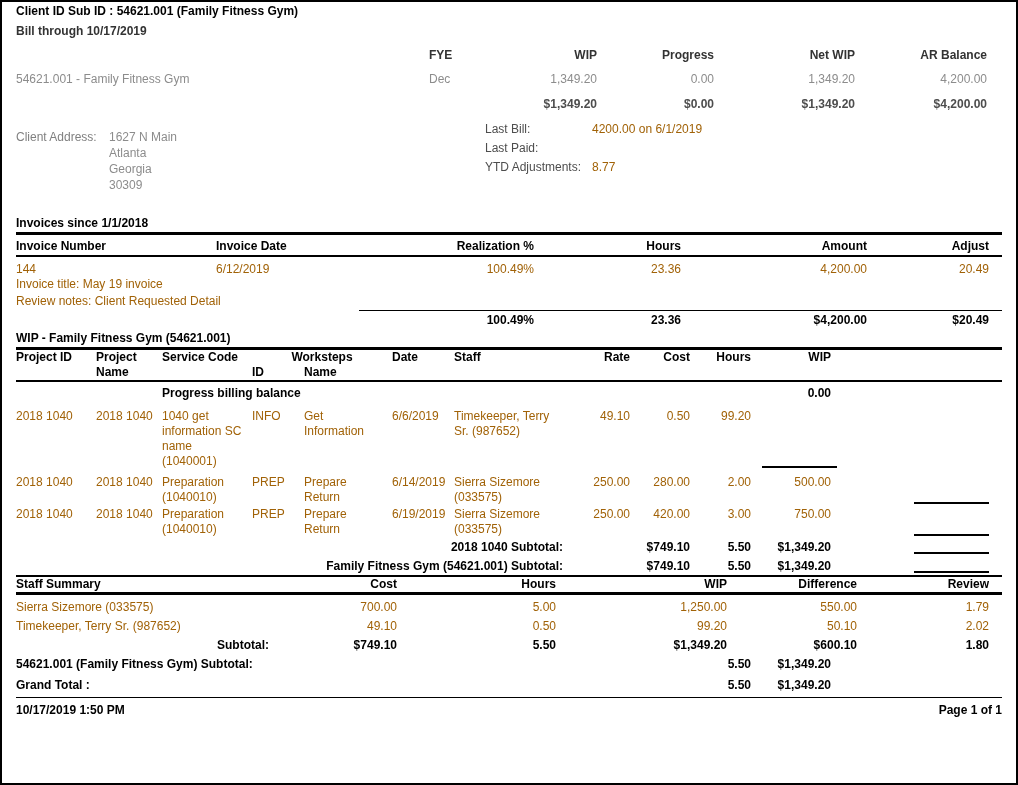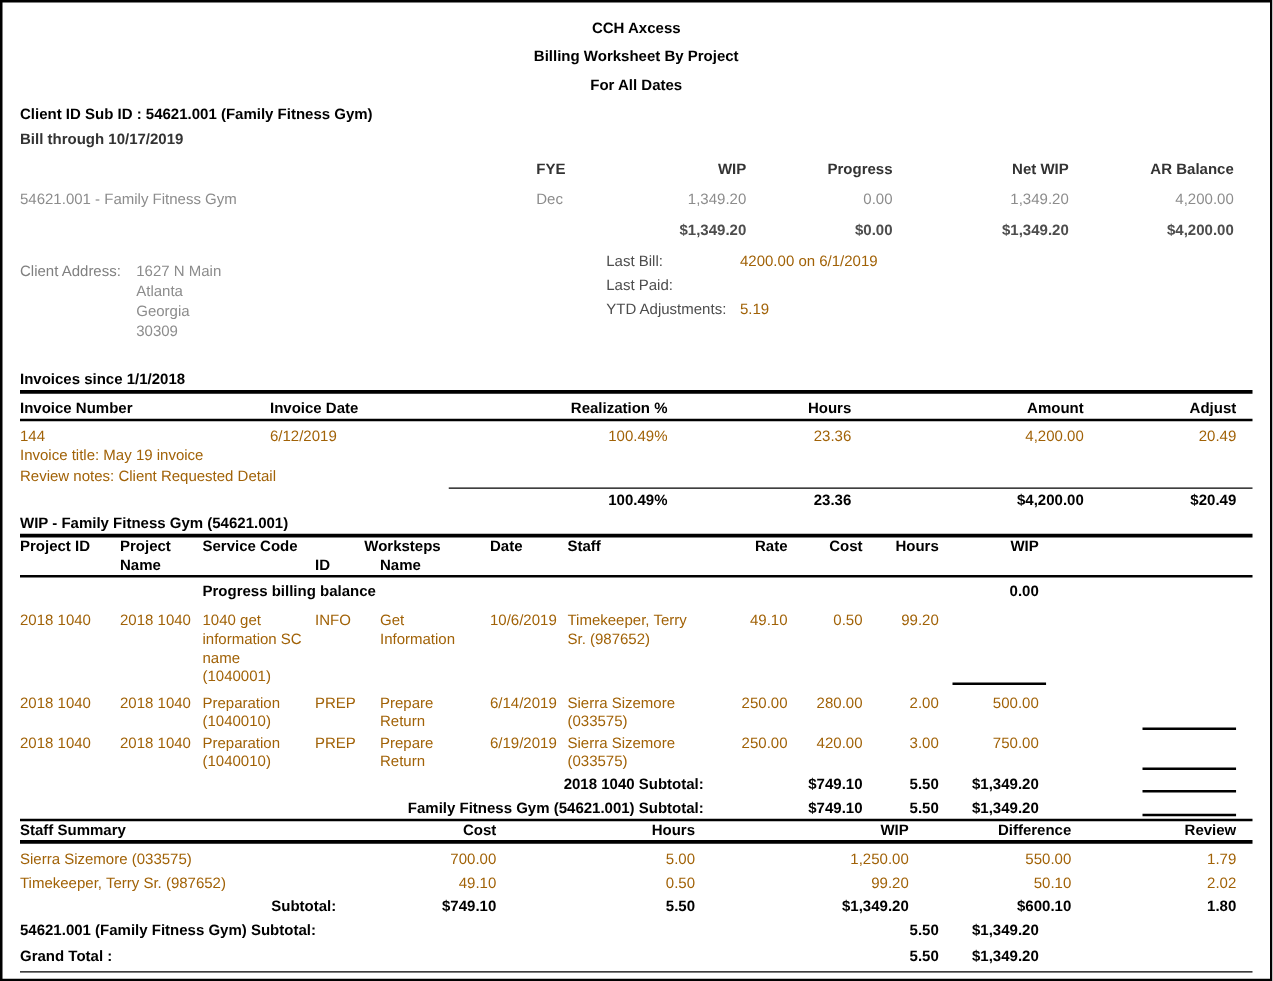--- a/index.html
+++ b/index.html
@@ -64,25 +64,20 @@
   .mt1{margin-top:1px;} .mt2{margin-top:2px;} .mt3{margin-top:3px;} .mt4{margin-top:4px;}
   .mt5{margin-top:5px;} .mt6{margin-top:6px;} .mt8{margin-top:8px;} .mt9{margin-top:9px;}
   .mt10{margin-top:10px;} .mt22{margin-top:22px;}
 </style>
 </head>
 <body>
 
 <div class="page">
   <div class="content">
 
-    <div class="report-header">
-      <div>CCH Axcess</div>
-      <div>Billing Worksheet By Project</div>
-      <div>For All Dates</div>
-    </div>
 
     <div class="client-id-line">Client ID Sub ID : 54621.001 (Family Fitness Gym)</div>
     <div class="bill-through h2">Bill through 10/17/2019</div>
 
     <div class="grid-sum mt9">
       <div></div>
       <div class="h2 pad-fye">FYE</div>
       <div class="h2 r">WIP</div>
       <div class="h2 r">Progress</div>
       <div class="h2 r">Net WIP</div>
@@ -119,21 +114,21 @@
         <div class="lb-row">
           <div class="lb-label">Last Bill:</div>
           <div class="lb-value">4200.00 on 6/1/2019</div>
         </div>
         <div class="lb-row">
           <div class="lb-label">Last Paid:</div>
           <div class="lb-value"></div>
         </div>
         <div class="lb-row">
           <div class="lb-label">YTD Adjustments:</div>
-          <div class="lb-value">5.19</div>
+          <div class="lb-value">8.77</div>
         </div>
       </div>
     </div>
 
     <div class="section-title mt22">Invoices since 1/1/2018</div>
     <div class="rule3 mt1"></div>
     <div class="grid-inv mt4">
       <div class="b">Invoice Number</div>
       <div class="b">Invoice Date</div>
       <div class="b r">Realization %</div>
@@ -203,21 +198,21 @@
       <div class="b r wip-cell">0.00</div>
       <div></div>
     </div>
 
     <div class="grid-wip mt8">
       <div class="d">2018 1040</div>
       <div class="d">2018 1040</div>
       <div class="d wip-cell">1040 get information SC name (1040001)</div>
       <div class="d">INFO</div>
       <div class="d wip-cell">Get Information</div>
-      <div class="d">10/6/2019</div>
+      <div class="d">6/6/2019</div>
       <div class="d wip-cell">Timekeeper, Terry Sr. (987652)</div>
       <div class="d r wip-cell">49.10</div>
       <div class="d r wip-cell">0.50</div>
       <div class="d r wip-cell">99.20</div>
       <div class="writein-cell">
           <div class="writein"></div>
         </div>
     </div>
 
     <div class="grid-wip mt6">

